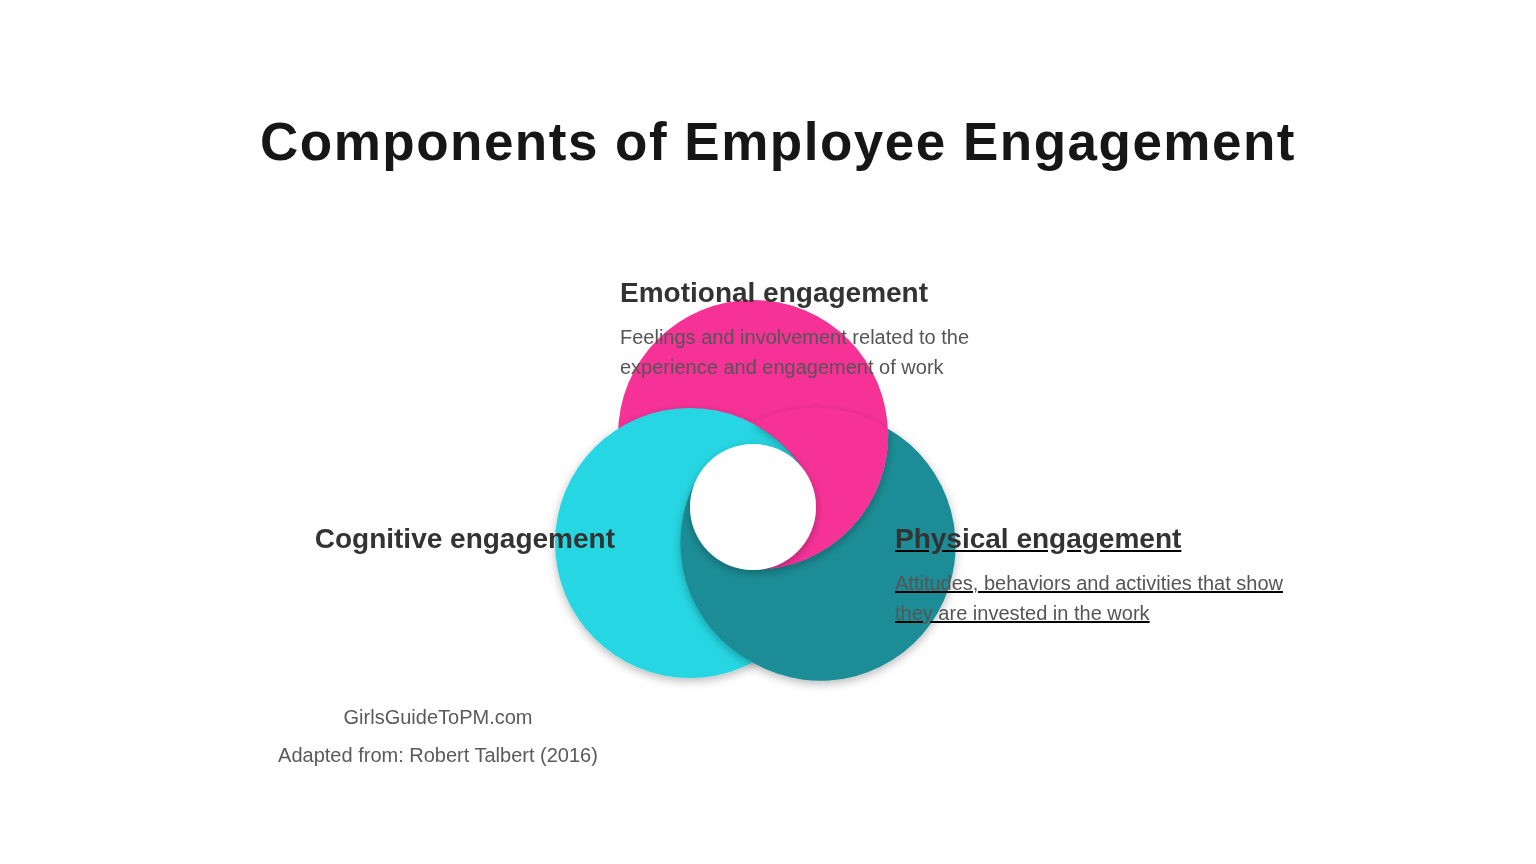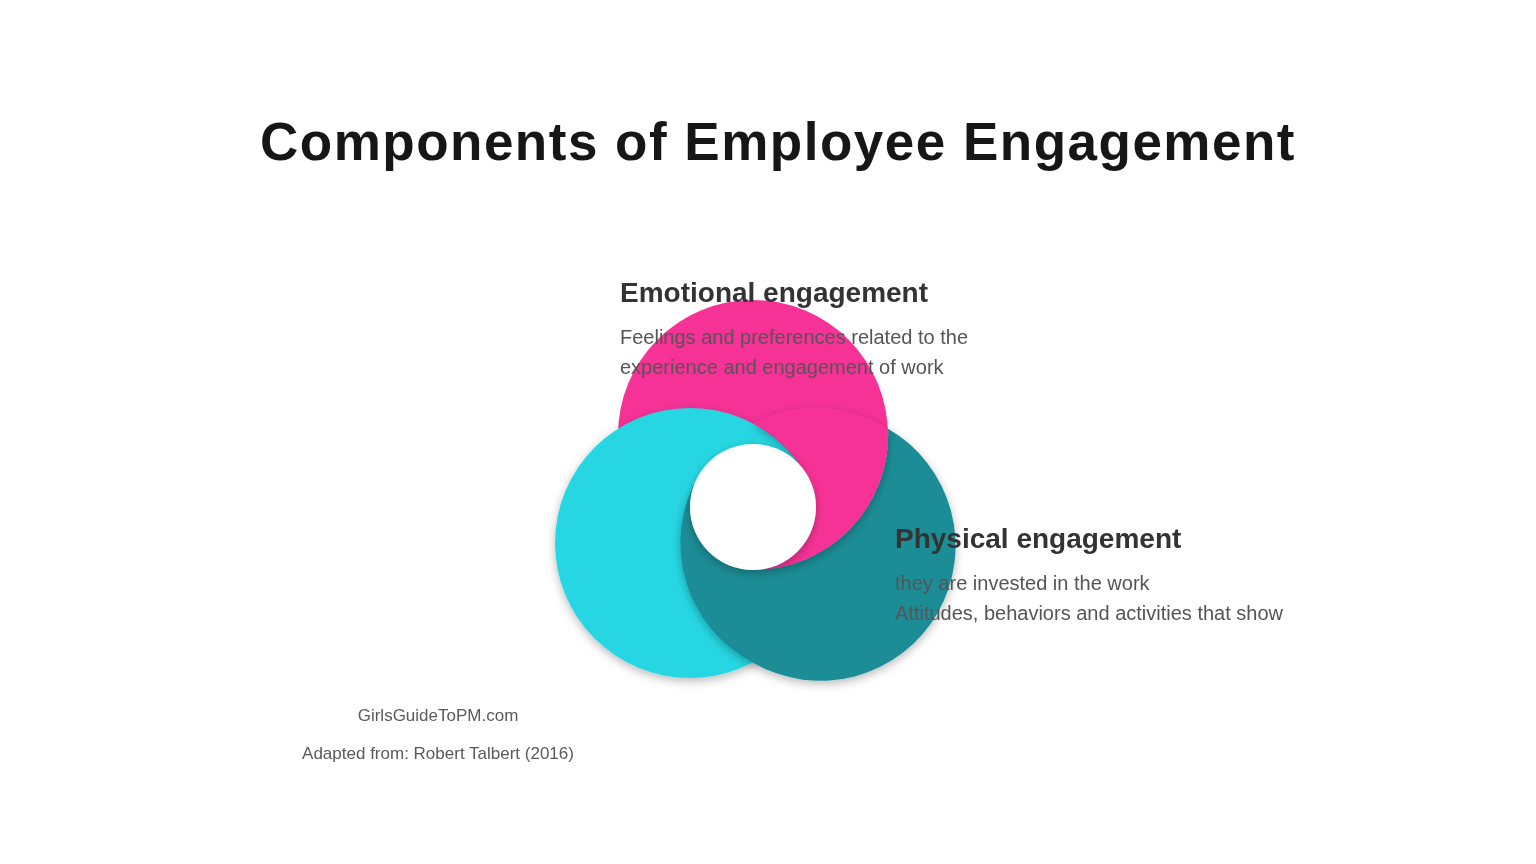--- a/index.html
+++ b/index.html
@@ -36,27 +36,27 @@
   }
   .section-body {
     font-size: 20px;
     color: #555555;
     line-height: 30px;
     white-space: nowrap;
   }
 
   .emotional-block { left: 608px; top: 276px; text-align: left; margin-left: 12px; }
   .cognitive-block { right: 921px; top: 522px; text-align: right; }
-  .physical-block  { left: 895px; top: 522px; text-align: left; }
+  .physical-block  { left: 895px; top: 522px; text-align: left; text-decoration: underline; }
   .section-heading { margin-bottom: 12px; }
 
   .attribution {
     position: absolute; z-index: 2;
     left: 438px; transform: translateX(-50%);
-    font-size: 17px;
+    font-size: 20px;
     color: #5a5a5a;
     white-space: nowrap;
     text-align: center;
   }
   .attribution-site   { top: 706px; }
   .attribution-source { top: 744px; }
 </style>
 </head>
 <body>
 
@@ -86,32 +86,33 @@
              A 63,63 0 0 0 807.7,475.7
              A 135,135 0 0 0 753,423.3
              A 135,135 0 0 1 888,428.7 Z" filter="url(#softShadow)" fill="#F73297"></path>
 
     <circle cx="753" cy="507" r="63" filter="url(#softShadow)" fill="#FFFFFF"></circle>
   </svg>
 
   <div class="label-block emotional-block">
     <div class="section-heading">Emotional engagement</div>
     <div class="section-body">
-      <div>Feelings and preferences related to the</div>
+      <div>Feelings and involvement related to the</div>
       <div>experience and engagement of work</div>
     </div>
   </div>
 
   <div class="label-block cognitive-block">
+    <div class="section-heading">Cognitive engagement</div>
   </div>
 
   <div class="label-block physical-block">
     <div class="section-heading">Physical engagement</div>
     <div class="section-body">
+      <div>Attitudes, behaviors and activities that show</div>
       <div>they are invested in the work</div>
-      <div>Attitudes, behaviors and activities that show</div>
     </div>
   </div>
 
   <div class="attribution attribution-site">GirlsGuideToPM.com</div>
   <div class="attribution attribution-source">Adapted from: Robert Talbert (2016)</div>
 
 </div>
 
 </body></html>

